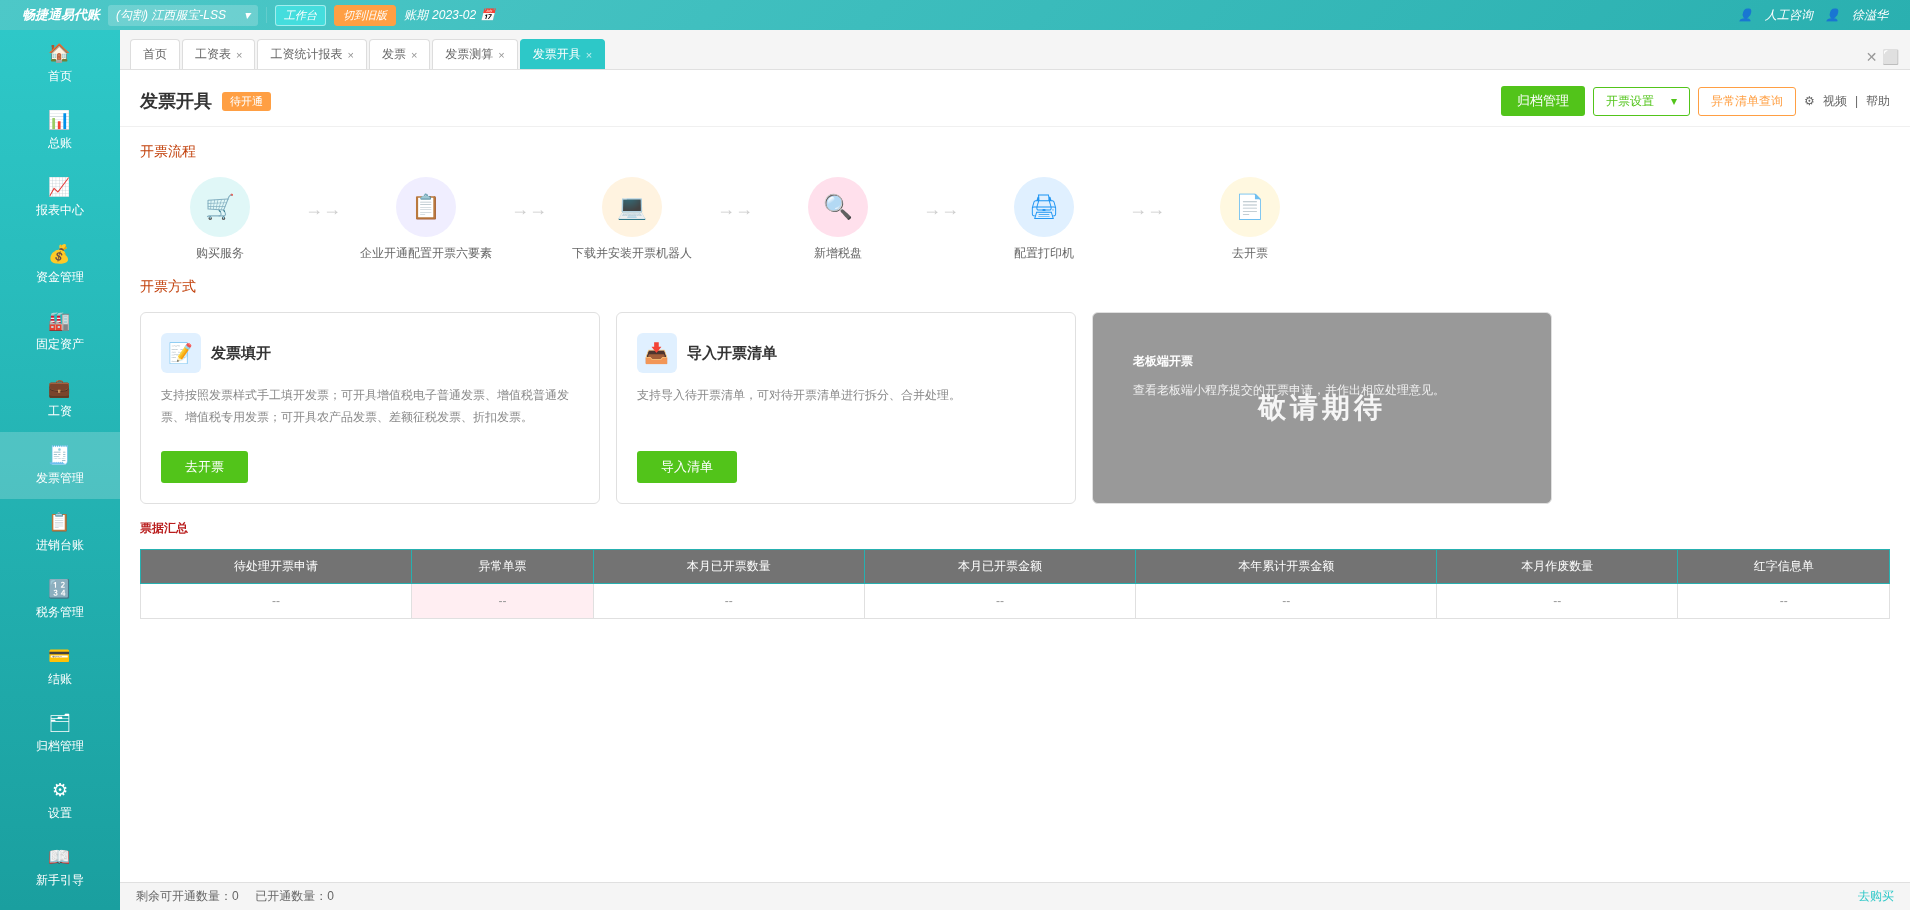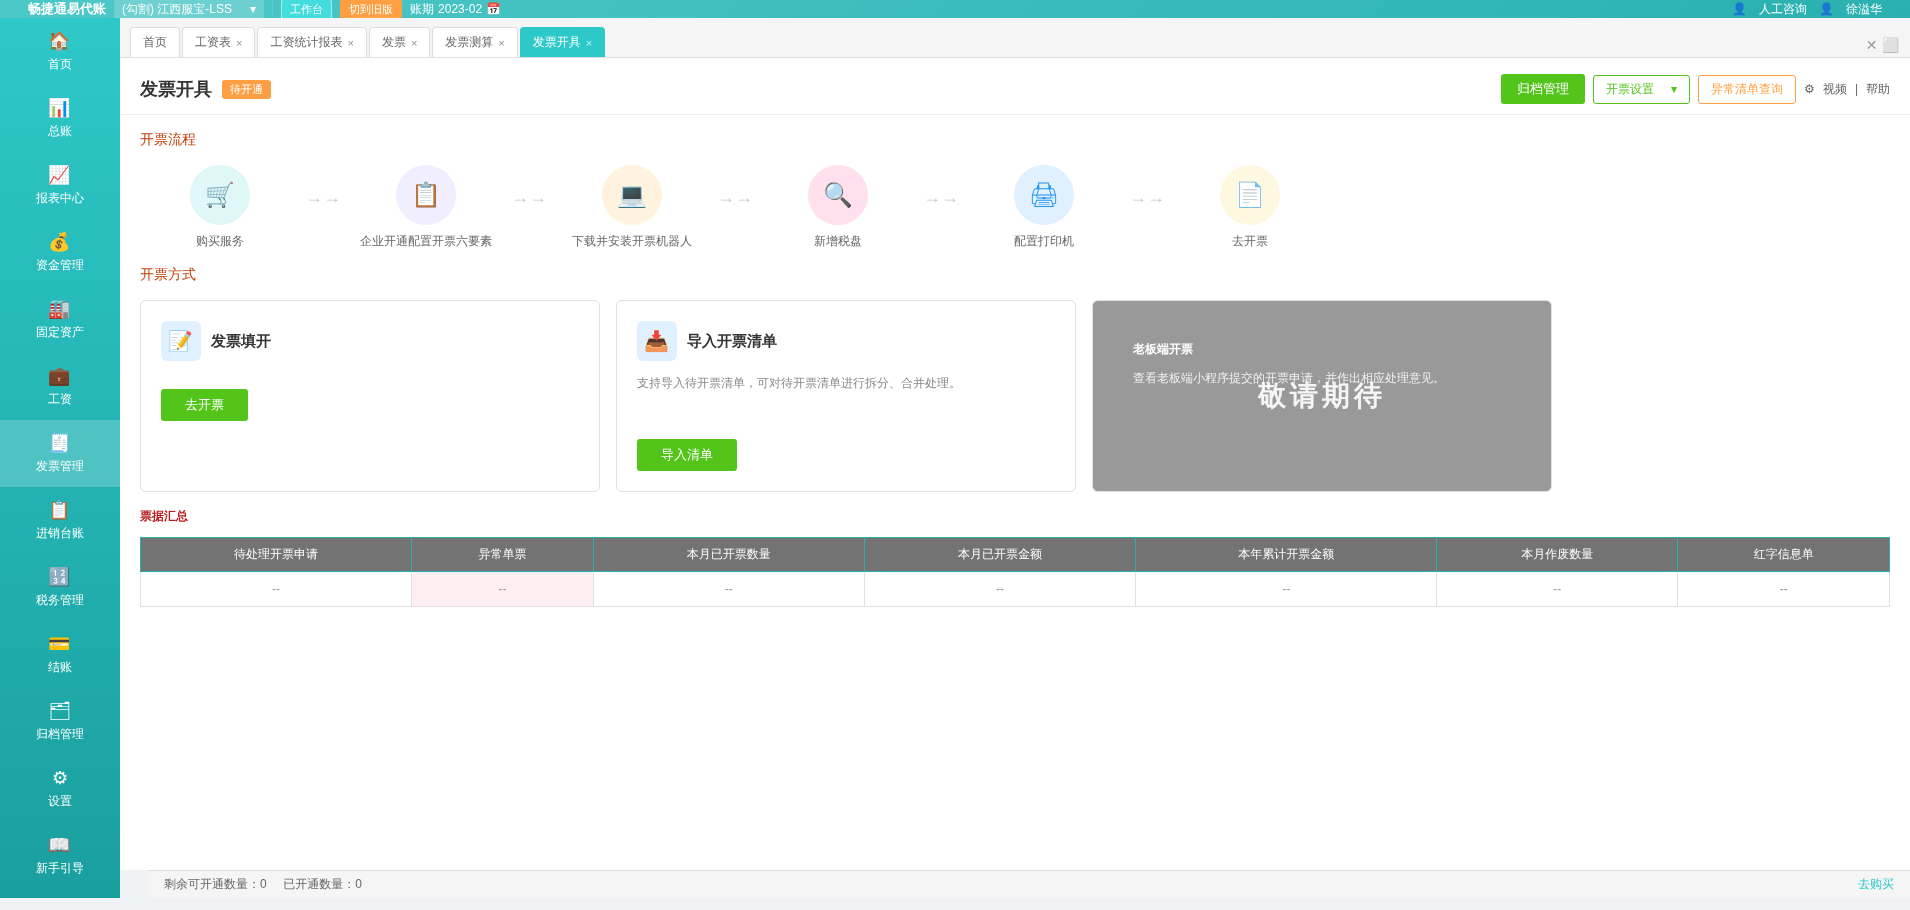--- a/index.html
+++ b/index.html
@@ -1,19 +1,19 @@
 <!DOCTYPE html>
 <html><head>
   <meta charset="utf-8">
   <style>
     * { margin: 0; padding: 0; box-sizing: border-box; }
     body { font-family: 'Microsoft YaHei', Arial, sans-serif; font-size: 12px; background: #f0f2f5; color: #333; width: 1910px; height: 910px; overflow: hidden; }
 
     
-    .top-bar { height: 18px; background: linear-gradient(135deg, #4dc8c8, #2ab0b0); display: flex; align-items: center; justify-content: space-between; padding: 0 28px; }
+    .top-bar { height: 30px; background: linear-gradient(135deg, #4dc8c8, #2ab0b0); display: flex; align-items: center; justify-content: space-between; padding: 0 22px; font-style: italic; }
     .top-bar-left { display: flex; align-items: center; gap: 8px; }
     .top-bar-logo { color: white; font-size: 13px; font-weight: bold; }
     .top-bar-company { background: rgba(255,255,255,0.2); border-radius: 3px; color: white; font-size: 12px; padding: 2px 8px; display: flex; align-items: center; gap: 18px; cursor: pointer; }
     .top-bar-btn { background: #4dd; color: white; border: 1px solid rgba(255,255,255,0.5); border-radius: 3px; padding: 2px 8px; font-size: 11px; cursor: pointer; }
     .top-bar-btn.active { background: #ff9f43; border-color: #ff9f43; }
     .top-bar-period { color: white; font-size: 12px; display: flex; align-items: center; gap: 4px; }
     .top-bar-right { display: flex; align-items: center; gap: 12px; color: white; font-size: 12px; }
 
     
     .main-layout { display: flex; height: calc(910px - 30px); }
@@ -87,21 +87,21 @@
 
     
     .summary-section { padding: 0 20px 16px; }
     .summary-title { font-size: 12px; color: #b91c1c; font-weight: bold; margin-bottom: 12px; }
     .summary-table { width: 100%; border-collapse: collapse; }
     .summary-table th { background: #737373; color: white; padding: 8px 12px; text-align: center; font-size: 12px; font-weight: normal; border: 1px solid #26b0b0; }
     .summary-table td { padding: 10px 12px; text-align: center; font-size: 12px; color: #999; border: 1px solid #e0e0e0; }
     .summary-table td.highlight { background: #ffeef2; }
 
     
-    .bottom-bar { height: 28px; background: #f5f5f5; border-top: 1px solid #e0e0e0; display: flex; align-items: center; justify-content: space-between; padding: 0 16px; font-size: 12px; color: #666; margin-left: 28px; }
+    .bottom-bar { height: 28px; background: #f5f5f5; border-top: 1px solid #e0e0e0; display: flex; align-items: center; justify-content: space-between; padding: 0 16px; font-size: 12px; color: #666; }
     .bottom-bar-right { color: #2dc8c8; cursor: pointer; }
   </style>
 </head>
 <body>
 
 <div class="top-bar">
   <div class="top-bar-left">
     <div class="top-bar-logo">畅捷通易代账</div>
     <div class="top-bar-company">
       <span>(勾割) 江西服宝-LSS</span>
@@ -284,20 +284,21 @@
 
       <div class="section" style="padding-top:0">
         <div class="section-title">开票方式</div>
         <div class="invoice-methods" style="padding:0">
 
           <div class="method-card">
             <div class="method-card-header">
               <div class="method-icon">📝</div>
               <span class="method-title">发票填开</span>
             </div>
+            <div class="method-desc">支持按照发票样式手工填开发票；可开具增值税电子普通发票、增值税普通发票、增值税专用发票；可开具农产品发票、差额征税发票、折扣发票。</div>
             <button class="method-btn">去开票</button>
           </div>
 
           <div class="method-card">
             <div class="method-card-header">
               <div class="method-icon">📥</div>
               <span class="method-title">导入开票清单</span>
             </div>
             <div class="method-desc">支持导入待开票清单，可对待开票清单进行拆分、合并处理。</div>
             <button class="method-btn">导入清单</button>

